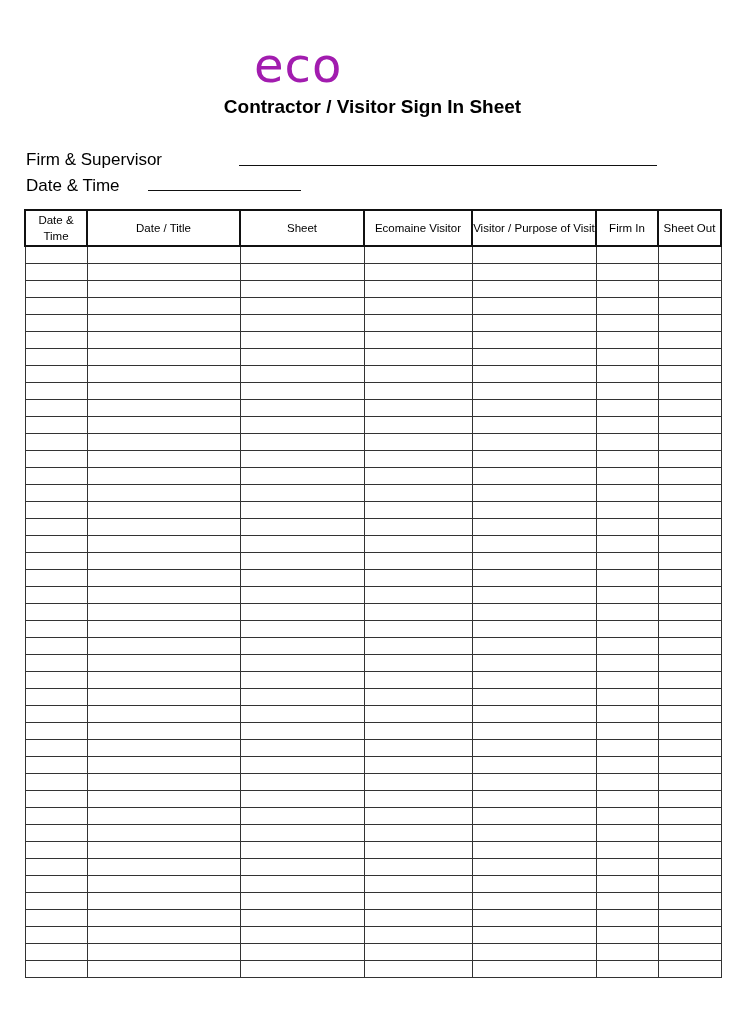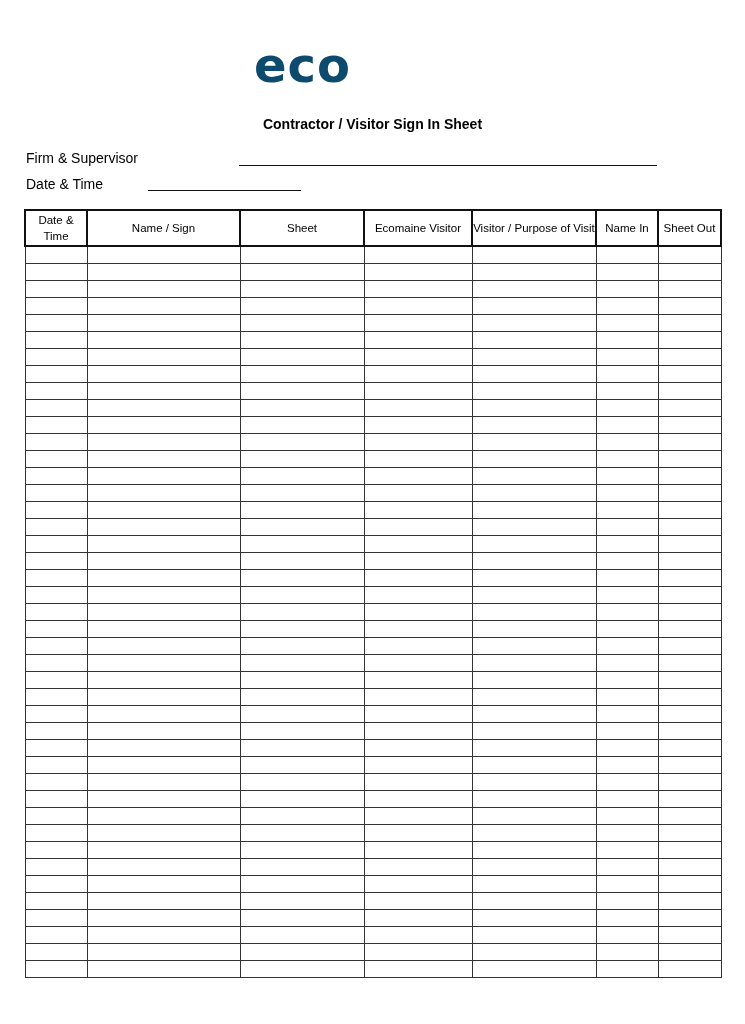--- a/index.html
+++ b/index.html
@@ -1,21 +1,21 @@
 <!DOCTYPE html>
 <html><head>
 <meta charset="utf-8">
 <style>
   html, body { margin: 0; padding: 0; background: #fff; }
   body { width: 745px; height: 1024px; position: relative; overflow: hidden; font-family: "Liberation Sans", sans-serif; color: #000; }
   .logo { position: absolute; left: 254px; top: 40px; height: 50px; display: flex; align-items: center; font-family: "DejaVu Sans", sans-serif; font-size: 48px; letter-spacing: 1px; line-height: 1; }
-  .logo .eco { color: #0c4a6e; font-weight: bold; }
+  .logo .eco { color: #a21caf; font-weight: normal; }
   .logo .maine { color: #62c14a; font-weight: normal; }
-  .title { position: absolute; left: 0; width: 745px; top: 116px; text-align: center; font-size: 14px; font-weight: bold; }
-  .field-label { position: absolute; font-size: 14px; }
+  .title { position: absolute; left: 0; width: 745px; top: 96px; text-align: center; font-size: 19px; font-weight: bold; }
+  .field-label { position: absolute; font-size: 17px; }
   .field-line { position: absolute; height: 0; border-top: 1.5px solid #111; }
   table.grid { position: absolute; left: 24px; top: 209px; width: 696px; border-collapse: collapse; table-layout: fixed; }
   table.grid th, table.grid td { border: 1.5px solid #333; padding: 0; }
   table.grid th { font-weight: normal; font-size: 11.5px; text-align: center; line-height: 16px; height: 34px; border-color: #111; border-width: 2px; }
   table.grid td { height: 16px; }
 </style>
 </head>
 <body>
 
 <div class="logo">
@@ -36,25 +36,25 @@
       <col style="width:153px">
       <col style="width:124px">
       <col style="width:108px">
       <col style="width:124px">
       <col style="width:62px">
       <col style="width:63px">
   </colgroup>
   <thead>
     <tr>
       <th>Date &amp; Time</th>
-      <th>Name / Sign</th>
+      <th>Date / Title</th>
       <th>Sheet</th>
       <th>Ecomaine Visitor</th>
       <th>Visitor / Purpose of Visit</th>
-      <th>Name In</th>
+      <th>Firm In</th>
       <th>Sheet Out</th>
     </tr>
   </thead>
   <tbody id="rows">
       <tr>
         <td></td>
         <td></td>
         <td></td>
         <td></td>
         <td></td>

